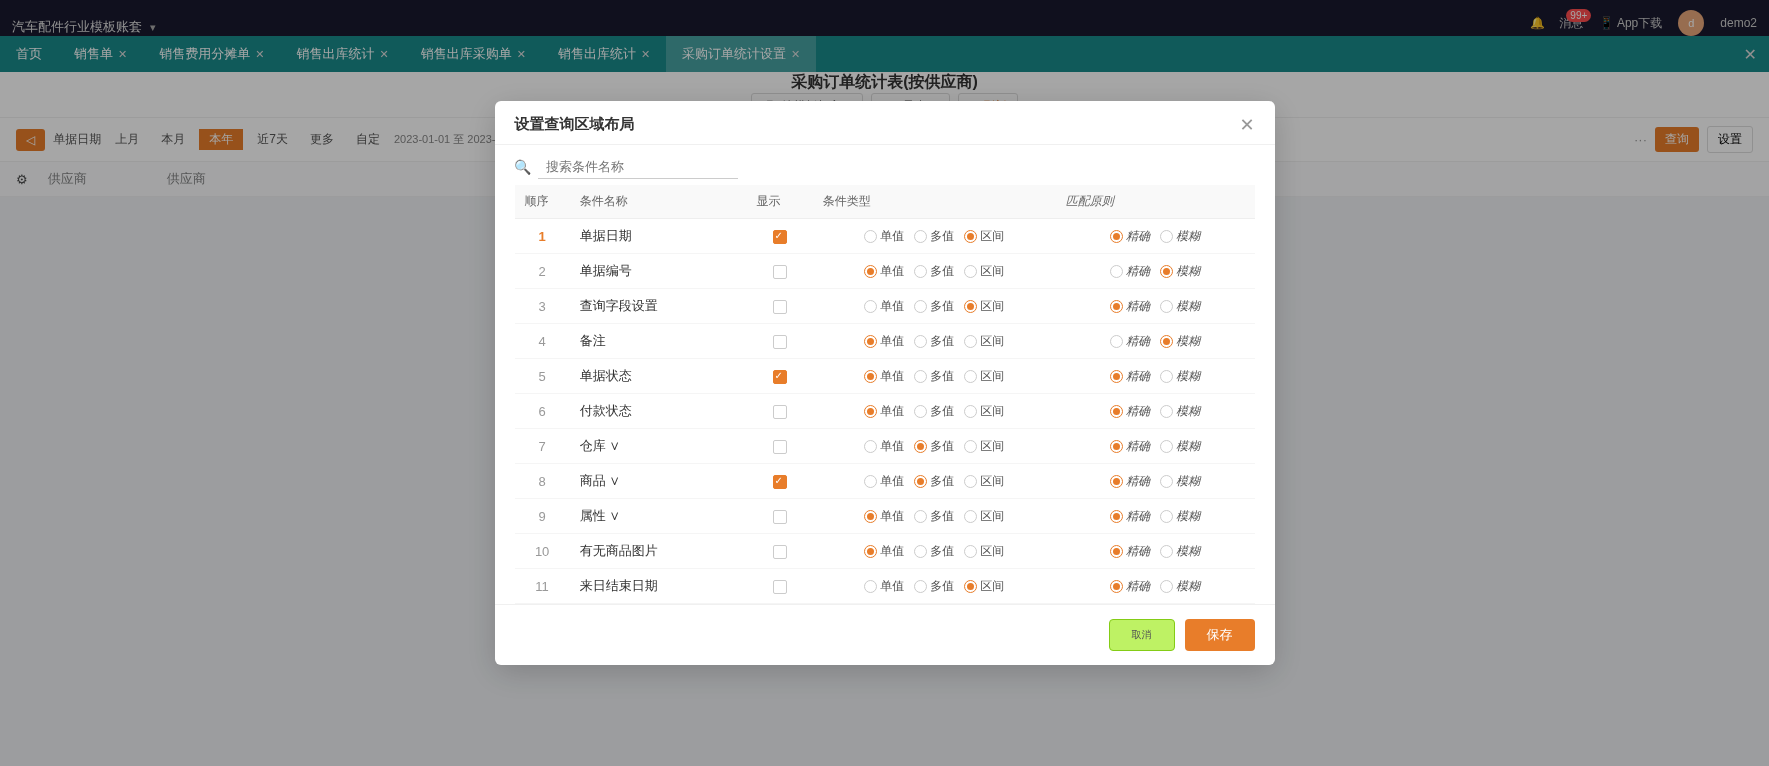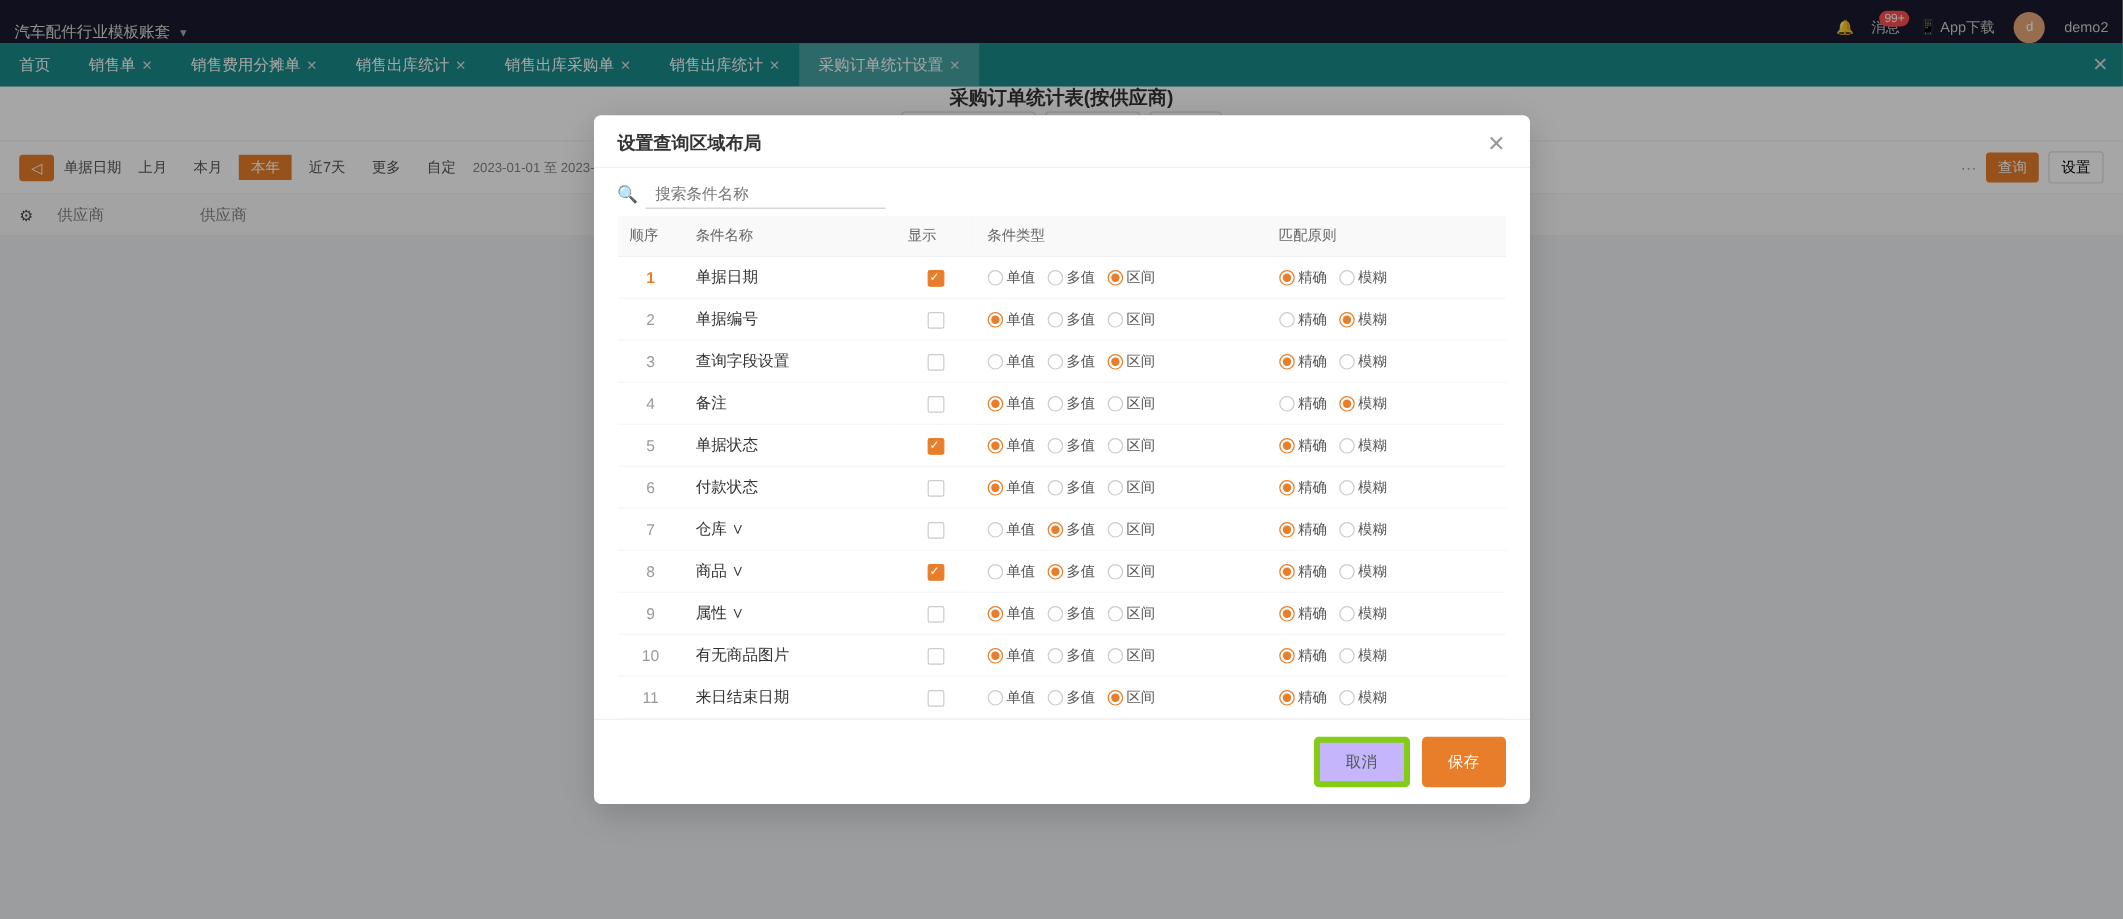--- a/index.html
+++ b/index.html
@@ -231,21 +231,21 @@
       font-size: 13px;
       color: #333;
       border-bottom: 1px solid #f5f5f5;
       vertical-align: middle;
     }
 
     .col-order { width: 50px; text-align: center; }
     .col-name { width: 160px; }
     .col-display { width: 60px; text-align: center; }
     .col-type { width: 220px; }
-    .col-match { width: 180px; }
+    .col-match { width: 180px; font-style: italic; }
 
     
     .custom-checkbox {
       width: 14px; height: 14px;
       border: 1px solid #ccc;
       display: inline-block;
       border-radius: 2px;
       background: #fff;
       vertical-align: middle;
       position: relative;
@@ -262,20 +262,21 @@
       position: absolute;
       top: -1px;
       left: 1px;
     }
 
     
     .radio-group {
       display: flex;
       gap: 10px;
       align-items: center;
+      justify-content: center;
     }
     .radio-item {
       display: flex;
       align-items: center;
       gap: 3px;
       font-size: 12px;
       color: #555;
       cursor: pointer;
     }
     .radio-circle {
@@ -304,25 +305,25 @@
     
     .modal-footer {
       padding: 14px 20px;
       display: flex;
       justify-content: flex-end;
       gap: 10px;
       border-top: 1px solid #f0f0f0;
     }
     .btn-cancel {
       padding: 7px 22px;
-      border: 5px solid #84cc16;
-      background: #c4b5fd;
+      border: 1px solid #84cc16;
+      background: #bef264;
       border-radius: 4px;
       cursor: pointer;
-      font-size: 13px;
+      font-size: 10px;
       color: #555;
     }
     .btn-save {
       padding: 7px 22px;
       border: none;
       background: #e87d2a;
       color: white;
       border-radius: 4px;
       cursor: pointer;
       font-size: 13px;

